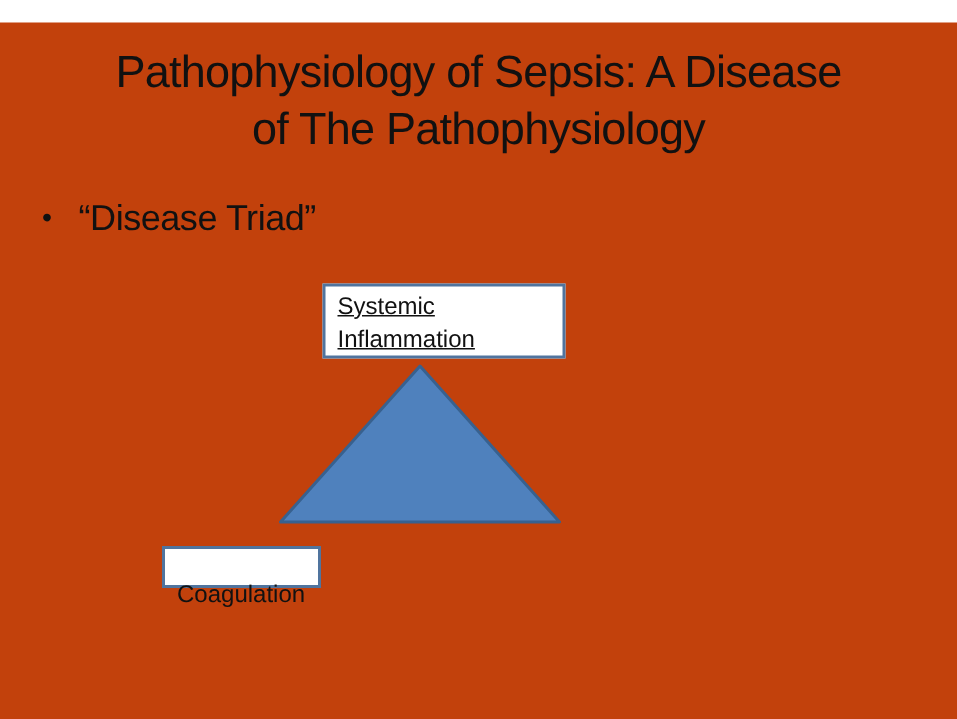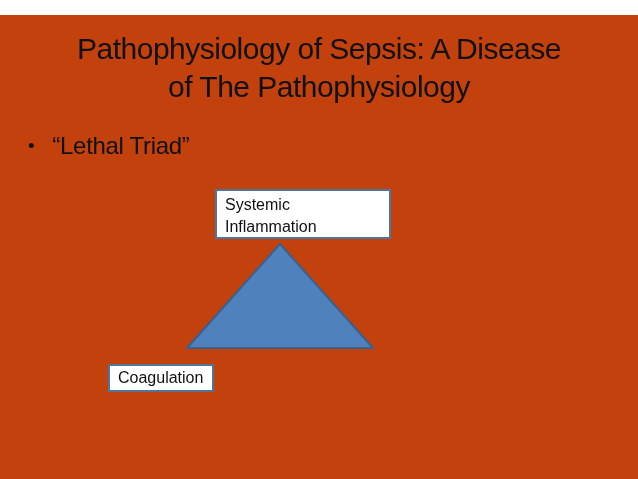--- a/index.html
+++ b/index.html
@@ -49,22 +49,22 @@
   .dbox {
     position: absolute;
     box-sizing: border-box;
     border: 2px solid #50749e;
     background: #ffffff;
     font-size: 16px;
     line-height: 22px;
     color: #111111;
     padding: 3px 8px;
   }
-  .box-systemic   { left: 215px; top: 174px; width: 176px; height: 50px; }
-  .box-coag       { left: 108px; top: 349px; width: 106px; height: 28px; padding-top: 1px; }
+  .box-systemic   { left: 215px; top: 174px; width: 162px; height: 50px; text-decoration: underline; }
+  .box-coag       { left: 108px; top: 349px; width: 106px; height: 28px; padding-top: 20px; }
   .box-fibrin     { left: 373px; top: 349px; width: 148px; height: 50px; }
   .triangle-svg {
     position: absolute;
     left: 185px;
     top: 227px;
     width: 190px;
     height: 108px;
     display: block;
   }
 </style>
@@ -73,21 +73,21 @@
 
 <div class="slide">
 
   <h1 class="title">
     <span>Pathophysiology of Sepsis: A Disease</span><br>
     <span>of The Pathophysiology</span>
   </h1>
 
   <div class="bullet-row">
     <span class="bullet-glyph">•</span>
-    <span class="bullet-text">“Lethal Triad”</span>
+    <span class="bullet-text">“Disease Triad”</span>
   </div>
 
   <div class="dbox box-systemic">
     <div>Systemic</div>
     <div>Inflammation</div>
   </div>
 
   <svg class="triangle-svg" viewBox="0 0 190 108" xmlns="http://www.w3.org/2000/svg">
     <polygon points="95,2 188,106 2,106" stroke-width="2" stroke-linejoin="round" fill="#4f81bd" stroke="#38618f"></polygon>
   </svg>

